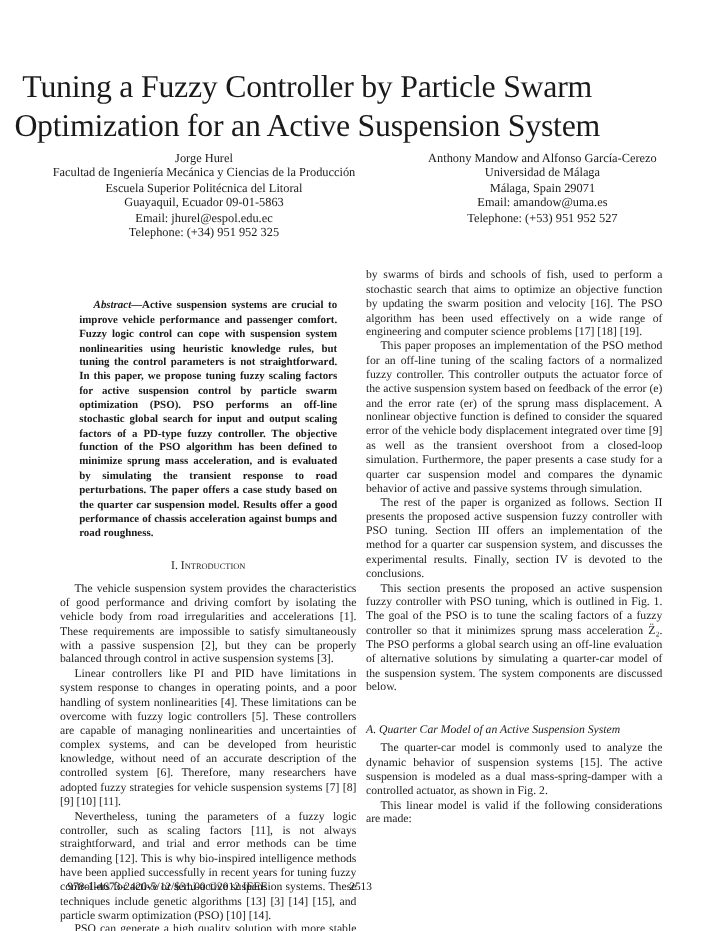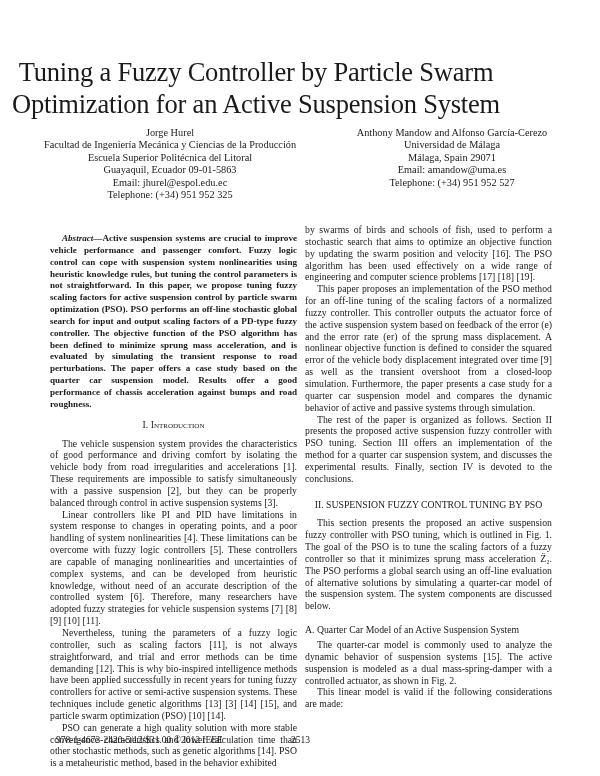--- a/index.html
+++ b/index.html
@@ -6,27 +6,27 @@
   body { width: 600px; height: 776px; position: relative; overflow: hidden;
          font-family: "Liberation Serif", "DejaVu Serif", serif; color: #1a1a1a; }
   .title { position: absolute; left: 0; width: 512px; top: 56px; text-align: center;
            font-size: 26.5px; line-height: 32px; letter-spacing: -0.2px; }
   .author-block { position: absolute; top: 127px; text-align: center; font-size: 10.3px; line-height: 12.4px; }
   .author-left { left: 20px; width: 300px; }
   .author-right { left: 322px; width: 260px; }
   .col { position: absolute; top: 233px; width: 247px; font-size: 9.75px; line-height: 11.85px; text-align: justify; }
   .col-left { left: 50px; }
   .col-right { left: 305px; top: 224px; }
-  .abstract { font-weight: bold; font-size: 9.1px; line-height: 11.85px; text-indent: 12px; margin: 0; }
+  .abstract { font-weight: bold; font-size: 9.1px; line-height: 11.85px; text-indent: 12px; margin: 16px; }
   .abstract .lbl { font-style: italic; }
   p { margin: 0; }
   .para { text-indent: 12px; }
   .sec-head { text-align: center; margin: 8px 0 7px 0; font-size: 9.75px; }
   .smallcaps { font-variant: small-caps; }
-  .subsec { margin: 12px 0 3px 0; }
+  .subsec { font-style: italic; margin: 24px 0 3px 0; }
   .footer { position: absolute; top: 735px; font-size: 9.5px; }
   .footer-isbn { left: 56px; }
   .footer-page { left: 291px; }
 </style>
 </head>
 <body>
 
 <div class="title">
   <div>Tuning a Fuzzy Controller by Particle Swarm</div>
   <div>Optimization for an Active Suspension System</div>
@@ -39,42 +39,41 @@
   <div>Guayaquil, Ecuador 09-01-5863</div>
   <div>Email: jhurel@espol.edu.ec</div>
   <div>Telephone: (+34) 951 952 325</div>
 </div>
 
 <div class="author-block author-right">
   <div>Anthony Mandow and Alfonso García-Cerezo</div>
   <div>Universidad de Málaga</div>
   <div>Málaga, Spain 29071</div>
   <div>Email: amandow@uma.es</div>
-  <div>Telephone: (+34) 951 952 527</div>
+  <div>Telephone: (+53) 951 952 527</div>
 </div>
 
 <div class="col col-left">
   <p class="abstract"><span class="lbl">Abstract</span><span>—Active suspension systems are crucial to improve vehicle performance and passenger comfort. Fuzzy logic control can cope with suspension system nonlinearities using heuristic knowledge rules, but tuning the control parameters is not straightforward. In this paper, we propose tuning fuzzy scaling factors for active suspension control by particle swarm optimization (PSO). PSO performs an off-line stochastic global search for input and output scaling factors of a PD-type fuzzy controller. The objective function of the PSO algorithm has been defined to minimize sprung mass acceleration, and is evaluated by simulating the transient response to road perturbations. The paper offers a case study based on the quarter car suspension model. Results offer a good performance of chassis acceleration against bumps and road roughness.</span></p>
 
   <div class="sec-head">
     <span>I. </span><span class="smallcaps">Introduction</span>
   </div>
 
   <p class="para">The vehicle suspension system provides the characteristics of good performance and driving comfort by isolating the vehicle body from road irregularities and accelerations [1]. These requirements are impossible to satisfy simultaneously with a passive suspension [2], but they can be properly balanced through control in active suspension systems [3].</p>
   <p class="para">Linear controllers like PI and PID have limitations in system response to changes in operating points, and a poor handling of system nonlinearities [4]. These limitations can be overcome with fuzzy logic controllers [5]. These controllers are capable of managing nonlinearities and uncertainties of complex systems, and can be developed from heuristic knowledge, without need of an accurate description of the controlled system [6]. Therefore, many researchers have adopted fuzzy strategies for vehicle suspension systems [7] [8] [9] [10] [11].</p>
   <p class="para">Nevertheless, tuning the parameters of a fuzzy logic controller, such as scaling factors [11], is not always straightforward, and trial and error methods can be time demanding [12]. This is why bio-inspired intelligence methods have been applied successfully in recent years for tuning fuzzy controllers for active or semi-active suspension systems. These techniques include genetic algorithms [13] [3] [14] [15], and particle swarm optimization (PSO) [10] [14].</p>
   <p class="para">PSO can generate a high quality solution with more stable convergence characteristics and lower calculation time than other stochastic methods, such as genetic algorithms [14]. PSO is a metaheuristic method, based in the behavior exhibited</p>
 </div>
 
 <div class="col col-right">
   <p>by swarms of birds and schools of fish, used to perform a stochastic search that aims to optimize an objective function by updating the swarm position and velocity [16]. The PSO algorithm has been used effectively on a wide range of engineering and computer science problems [17] [18] [19].</p>
   <p class="para">This paper proposes an implementation of the PSO method for an off-line tuning of the scaling factors of a normalized fuzzy controller. This controller outputs the actuator force of the active suspension system based on feedback of the error (e) and the error rate (er) of the sprung mass displacement. A nonlinear objective function is defined to consider the squared error of the vehicle body displacement integrated over time [9] as well as the transient overshoot from a closed-loop simulation. Furthermore, the paper presents a case study for a quarter car suspension model and compares the dynamic behavior of active and passive systems through simulation.</p>
   <p class="para">The rest of the paper is organized as follows. Section II presents the proposed active suspension fuzzy controller with PSO tuning. Section III offers an implementation of the method for a quarter car suspension system, and discusses the experimental results. Finally, section IV is devoted to the conclusions.</p>
 
-  <div class="sec-head" style="margin-top:14px;">II. SUSPENSION FUZZY CONTROL TUNING BY PSO</div>
 
   <p class="para">This section presents the proposed an active suspension fuzzy controller with PSO tuning, which is outlined in Fig. 1. The goal of the PSO is to tune the scaling factors of a fuzzy controller so that it minimizes sprung mass acceleration Z̈₂. The PSO performs a global search using an off-line evaluation of alternative solutions by simulating a quarter-car model of the suspension system. The system components are discussed below.</p>
 
   <div class="subsec">A. Quarter Car Model of an Active Suspension System</div>
   <p class="para">The quarter-car model is commonly used to analyze the dynamic behavior of suspension systems [15]. The active suspension is modeled as a dual mass-spring-damper with a controlled actuator, as shown in Fig. 2.</p>
   <p class="para">This linear model is valid if the following considerations are made:</p>
 </div>
 
 <div class="footer footer-isbn">978-1-4673-2420-5/12/$31.00 ©2012 IEEE</div>
 <div class="footer footer-page">2513</div>

